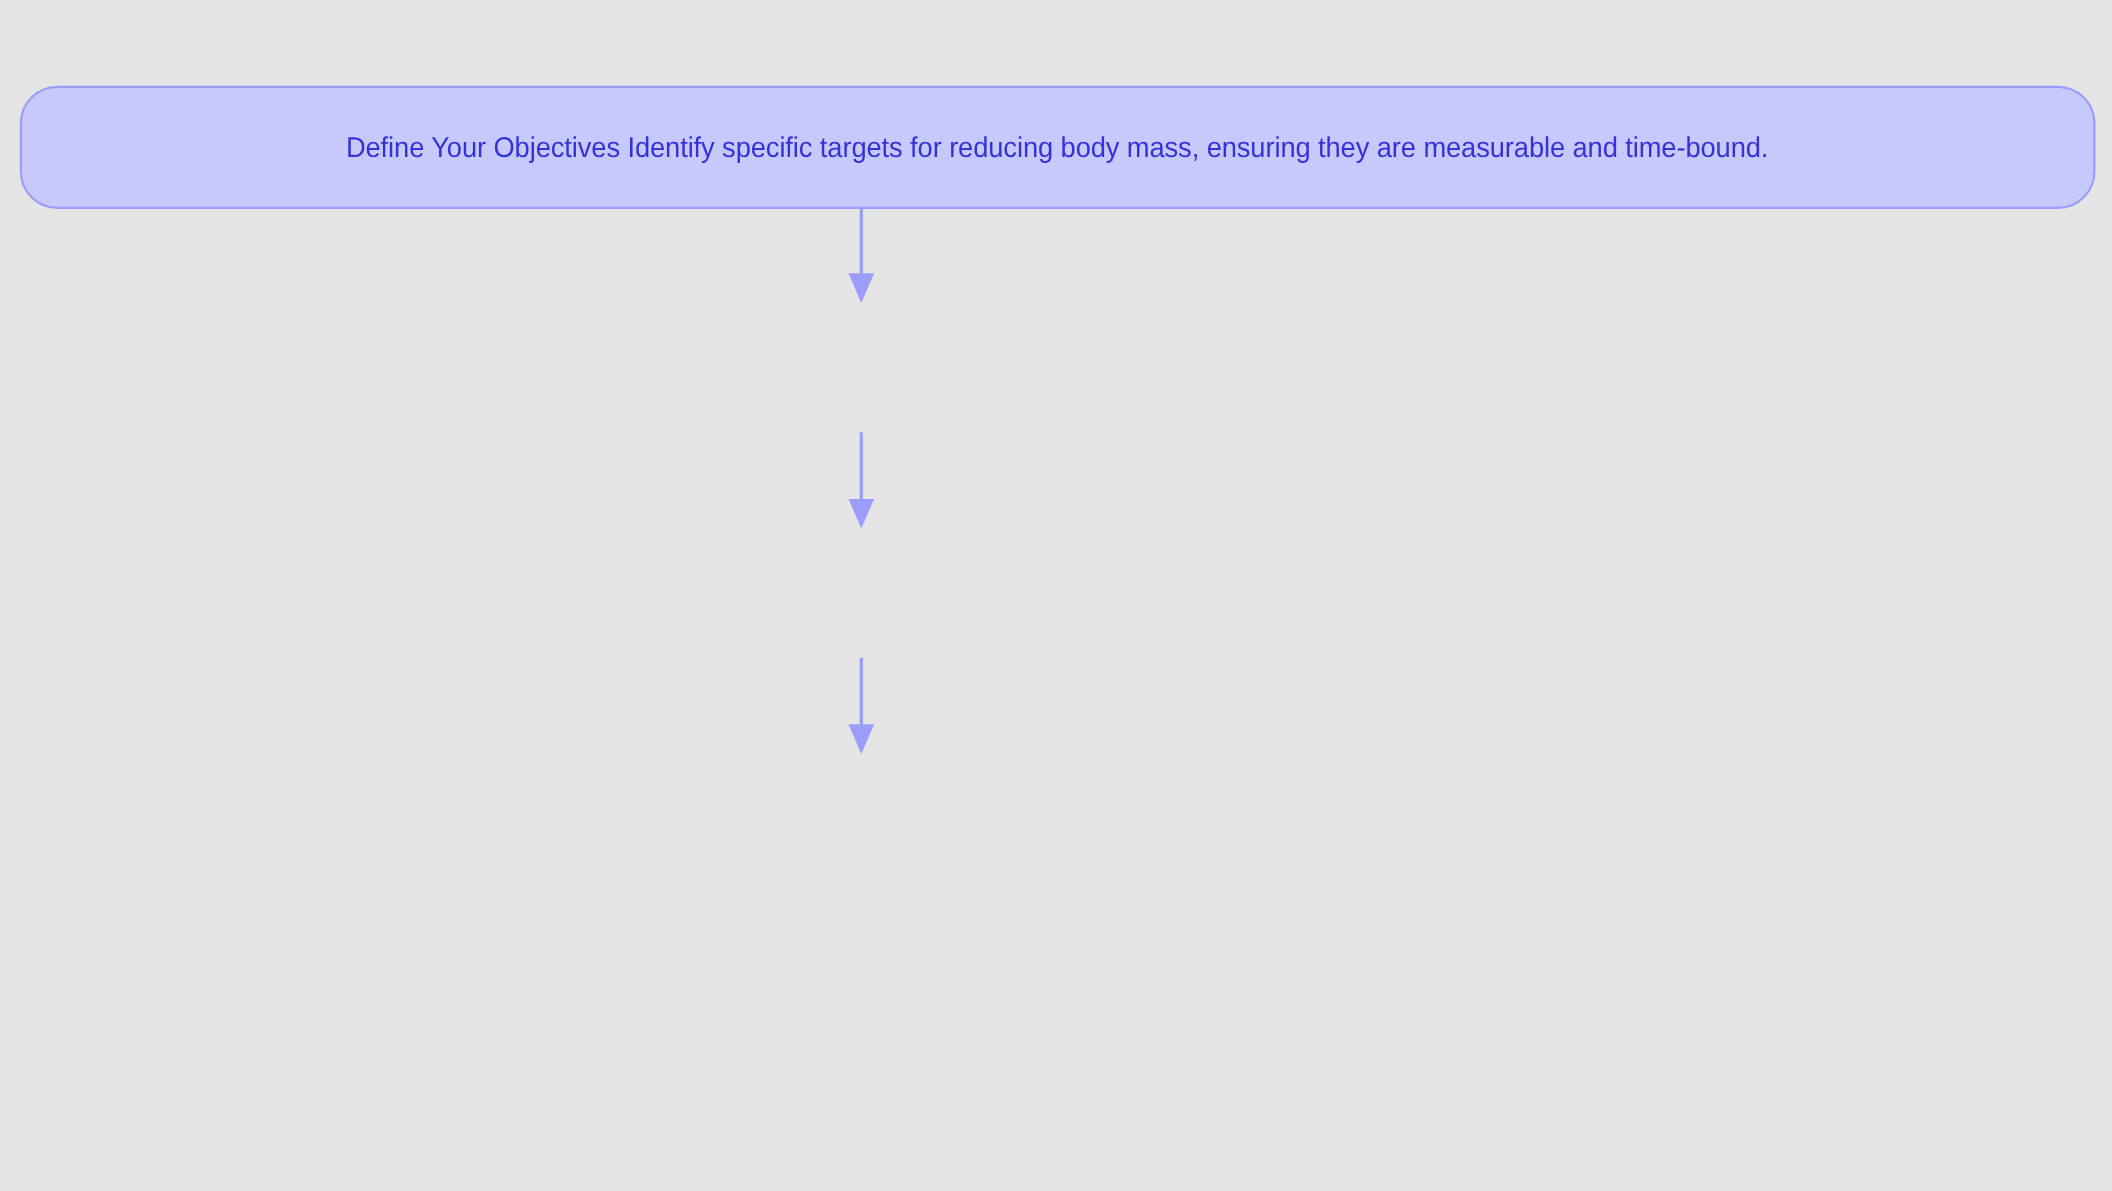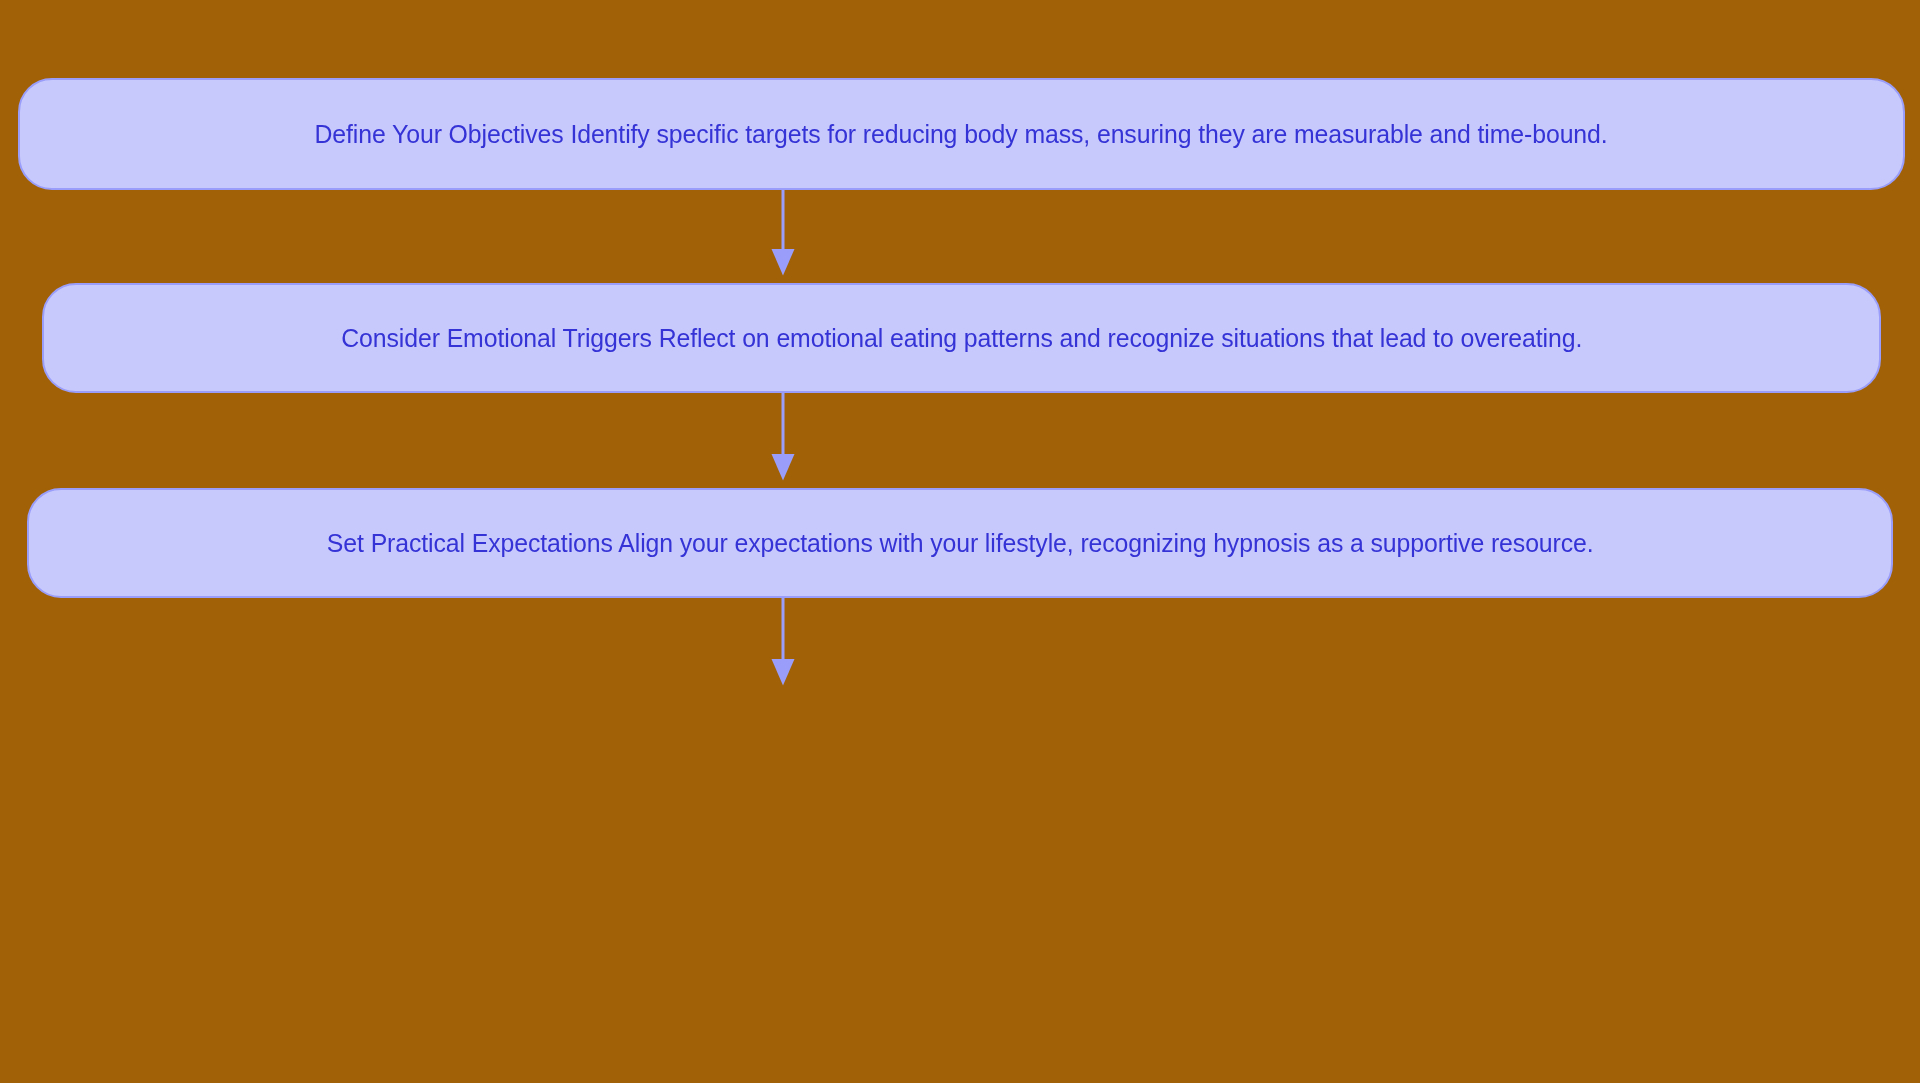--- a/index.html
+++ b/index.html
@@ -12,21 +12,21 @@
     width: 1920px;
     height: 1083px;
     overflow: hidden;
     font-family: "Liberation Sans", "DejaVu Sans", sans-serif;
   }
 
   #flow-root {
     position: relative;
     width: 1920px;
     height: 1083px;
-    background: #a16207;
+    background: #e5e5e5;
   }
 
   
   #connector-layer {
     position: absolute;
     left: 0;
     top: 0;
     width: 1920px;
     height: 1083px;
     z-index: 1;
@@ -87,22 +87,16 @@
 
     <g>
       <line x1="783" y1="598" x2="783" y2="672" stroke="#9a9efa" stroke-width="3" marker-end="url(#arrowhead)"></line>
     </g>
   </svg>
 
   <div class="flow-node" id="node-0">
     <span class="flow-node-label">Define Your Objectives Identify specific targets for reducing body mass, ensuring they are measurable and time-bound.</span>
   </div>
 
-  <div class="flow-node" id="node-1">
-    <span class="flow-node-label">Consider Emotional Triggers Reflect on emotional eating patterns and recognize situations that lead to overeating.</span>
-  </div>
 
-  <div class="flow-node" id="node-2">
-    <span class="flow-node-label">Set Practical Expectations Align your expectations with your lifestyle, recognizing hypnosis as a supportive resource.</span>
-  </div>
 
 
 </div>
 
 </body></html>

